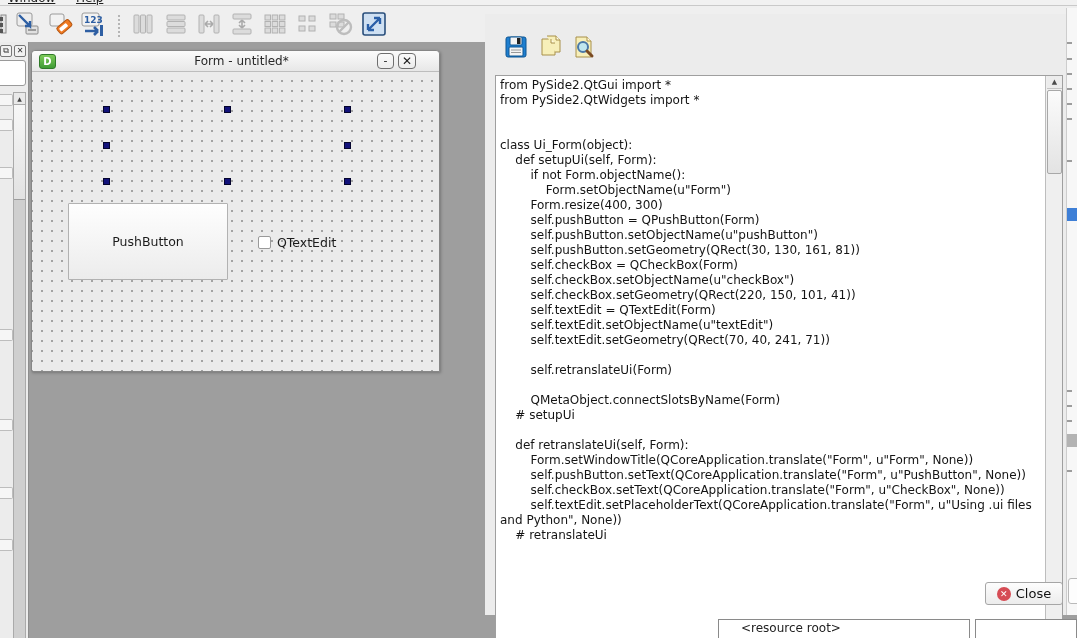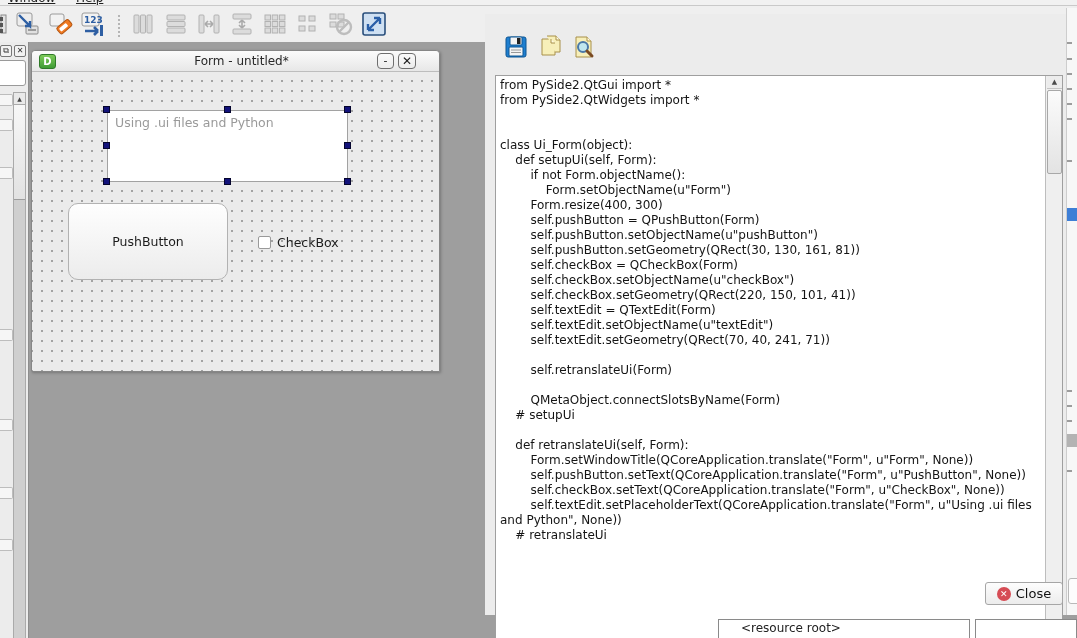--- a/index.html
+++ b/index.html
@@ -31,21 +31,21 @@
   .form-titlebar { position:absolute; left:0; top:0; right:0; height:21px; background:linear-gradient(#fbfbfb,#e7e7e7); border-bottom:1px solid #bdbdbd; border-radius:4px 4px 0 0; }
   .d-icon { position:absolute; left:7px; top:3px; width:17px; height:15px; border-radius:3px; background:linear-gradient(#7ecb5a,#3f9c35); border:1px solid #2f7a28; color:#fff; font-size:10px; font-weight:bold; text-align:center; line-height:14px; }
   .form-title { position:absolute; left:0; right:0; top:3px; text-align:center; font-size:12px; color:#282828;margin-left:12px; }
   .win-btn { position:absolute; top:2px; height:16px; border:1px solid #6e6e6e; border-radius:4px; background:linear-gradient(#fafafa,#ececec); text-align:center; color:#1a1a1a; }
   .min-btn { right:45px; width:17px; font-size:11px; line-height:13px; }
   .cls-btn { right:23px; width:18px; font-size:12px; font-weight:bold; line-height:14px; }
   .form-body { position:absolute; left:0; top:21px; right:0; bottom:0; background-color:#ebebeb;
                background-image:radial-gradient(#a3a3a3 0.9px, transparent 1.1px); background-size:10px 10px; background-position:5px 4px; }
   .fw-textedit { position:absolute; left:75px; top:38px; width:241px; height:72px; background:#fff; border:1px solid #a2a2a2; padding:4px 7px; font-size:12.5px; color:#9a9a9a; }
   .handle { position:absolute; width:7px; height:7px; background:#12127a; border:1px solid #05052e; }
-  .fw-btn { position:absolute; left:36px; top:131px; width:160px; height:77px; background:linear-gradient(#fefefe,#ececec); border:1px solid #b2b2b2; border-radius:10px; display:flex; align-items:center; justify-content:center; font-size:12.5px; color:#1c1c1c; }
+  .fw-btn { position:absolute; left:36px; top:131px; width:160px; height:77px; background:linear-gradient(#fefefe,#ececec); border:1px solid #b2b2b2; border-radius:1px; display:flex; align-items:center; justify-content:center; font-size:12.5px; color:#1c1c1c; }
   .fw-check { position:absolute; left:226px; top:163px; display:flex; align-items:center; }
   .fw-check .box { width:13px; height:13px; background:#fff; border:1px solid #9a9a9a; border-radius:2px; margin-right:6px; }
   .fw-check .lbl { font-size:12.5px; color:#1c1c1c; }
 
   
   .dialog { position:absolute; left:485px; top:14px; width:581px; height:601px; background:#ececec; }
   .dlg-toolbar { position:absolute; left:18px; top:22px; display:flex; gap:9px; }
   .dlg-tbtn { width:25px; height:25px; display:flex; align-items:center; justify-content:center; }
   .code-view { position:absolute; left:10px; top:61px; width:568px; height:632px; background:#fff; border:1px solid #9f9f9f; }
   .code-pre { position:absolute; left:4px; top:2px; right:19px; bottom:2px; overflow:hidden; white-space:pre; font-family:"DejaVu Sans","Liberation Sans",sans-serif; font-size:12px; line-height:15px; color:#141414; }
@@ -226,34 +226,33 @@
 </div>
 
 <div class="form-win">
   <div class="form-titlebar">
     <div class="d-icon">D</div>
     <div class="form-title">Form - untitled*</div>
     <div class="win-btn min-btn">-</div>
     <div class="win-btn cls-btn">✕</div>
   </div>
   <div class="form-body">
-    <div class="fw-textedit">Using .ui files and Python</div>
 
     <div class="handle" style="left:71px;top:34px"></div>
     <div class="handle" style="left:192px;top:34px"></div>
     <div class="handle" style="left:312px;top:34px"></div>
     <div class="handle" style="left:71px;top:70px"></div>
     <div class="handle" style="left:312px;top:70px"></div>
     <div class="handle" style="left:71px;top:106px"></div>
     <div class="handle" style="left:192px;top:106px"></div>
     <div class="handle" style="left:312px;top:106px"></div>
     <div class="fw-btn">PushButton</div>
     <div class="fw-check">
       <span class="box"></span>
-      <span class="lbl">CheckBox</span>
+      <span class="lbl">QTextEdit</span>
     </div>
   </div>
 </div>
 
 <div class="dialog">
   <div class="dlg-toolbar">
     <div class="dlg-tbtn">
       <span>
         <svg width="24" height="24" viewBox="0 0 24 24">
           <rect x="2" y="2" width="20" height="20" rx="2" fill="#1e7fd0" stroke="#0f5693"></rect>

